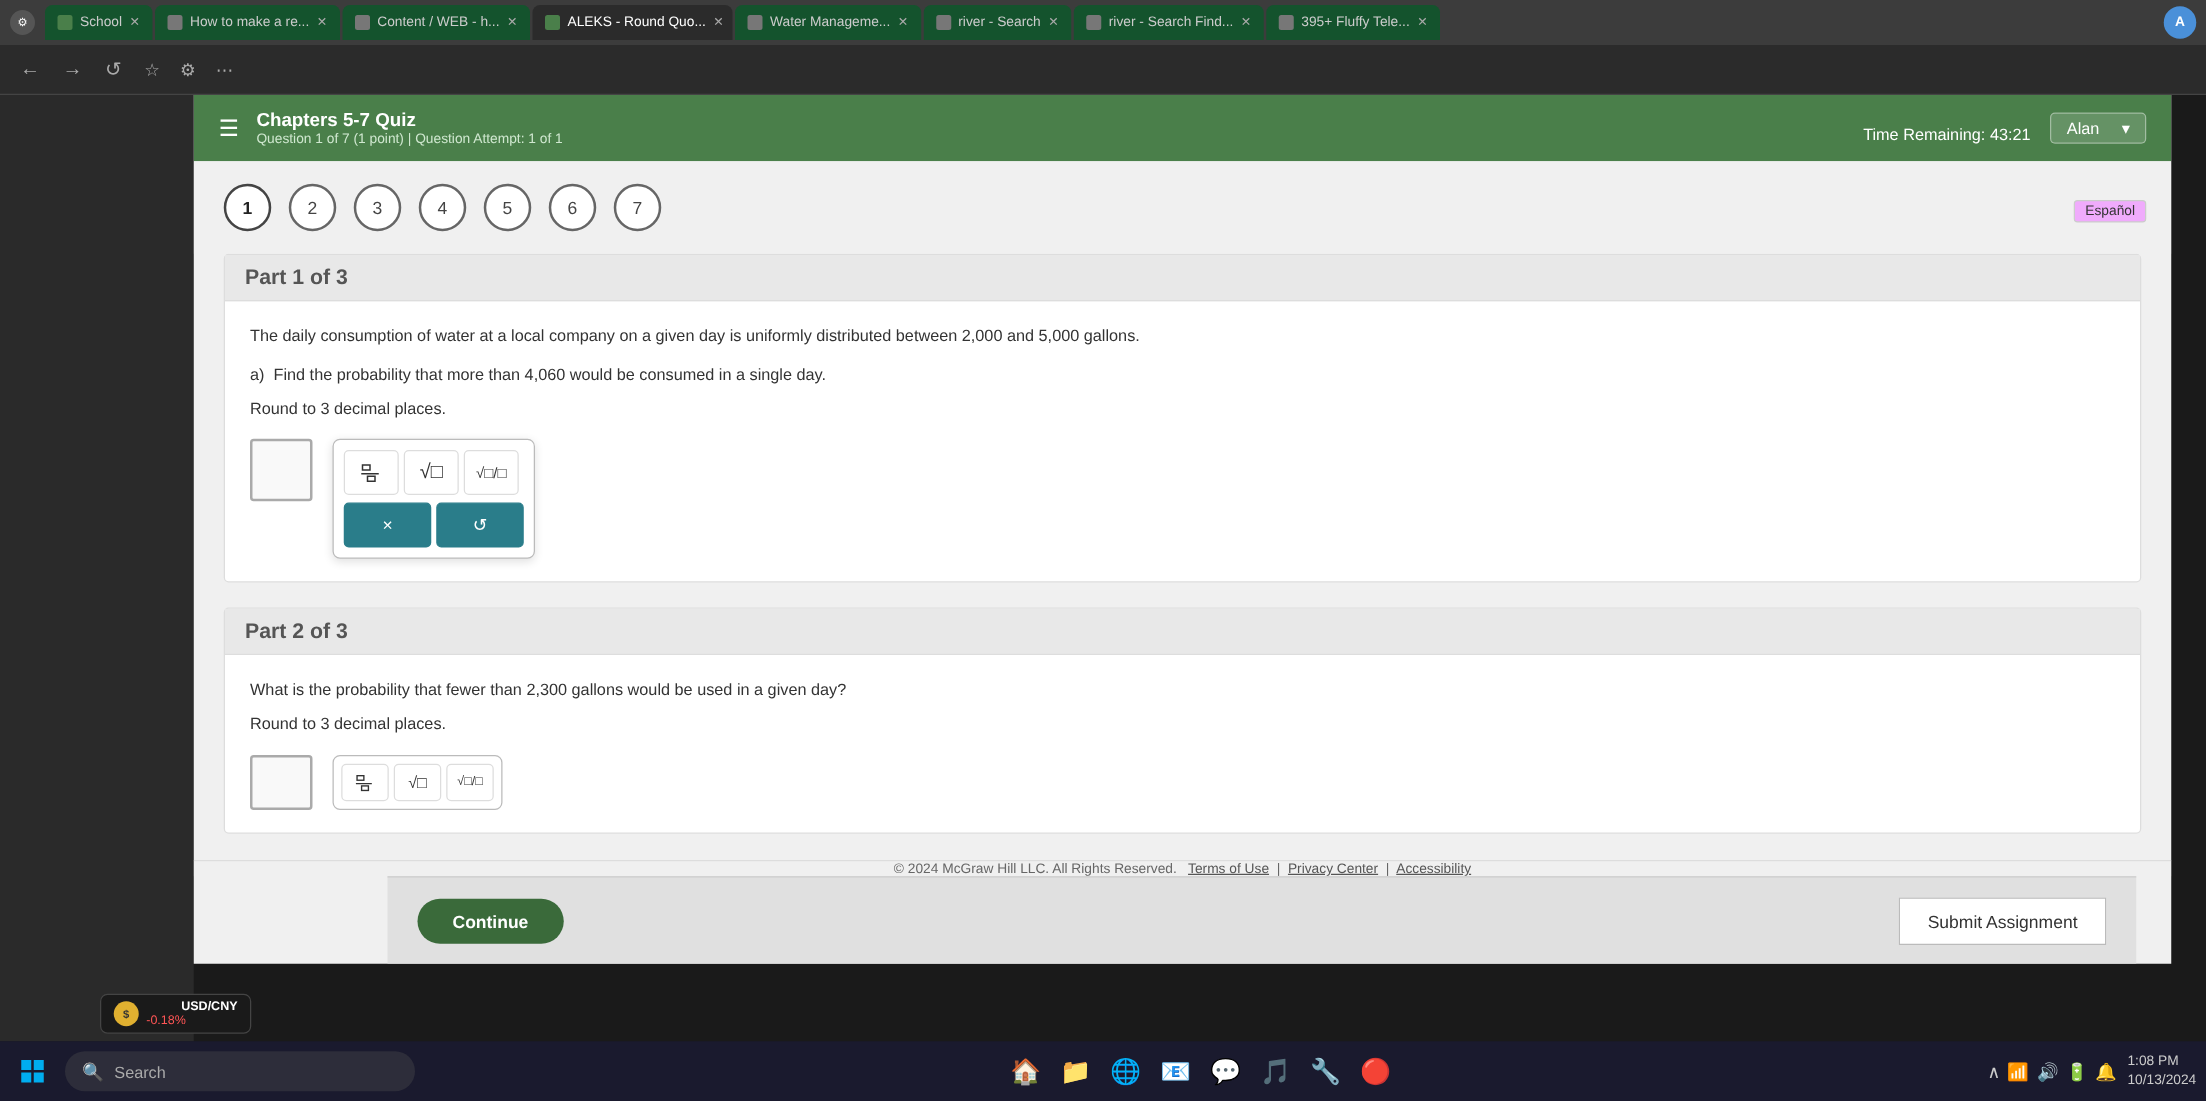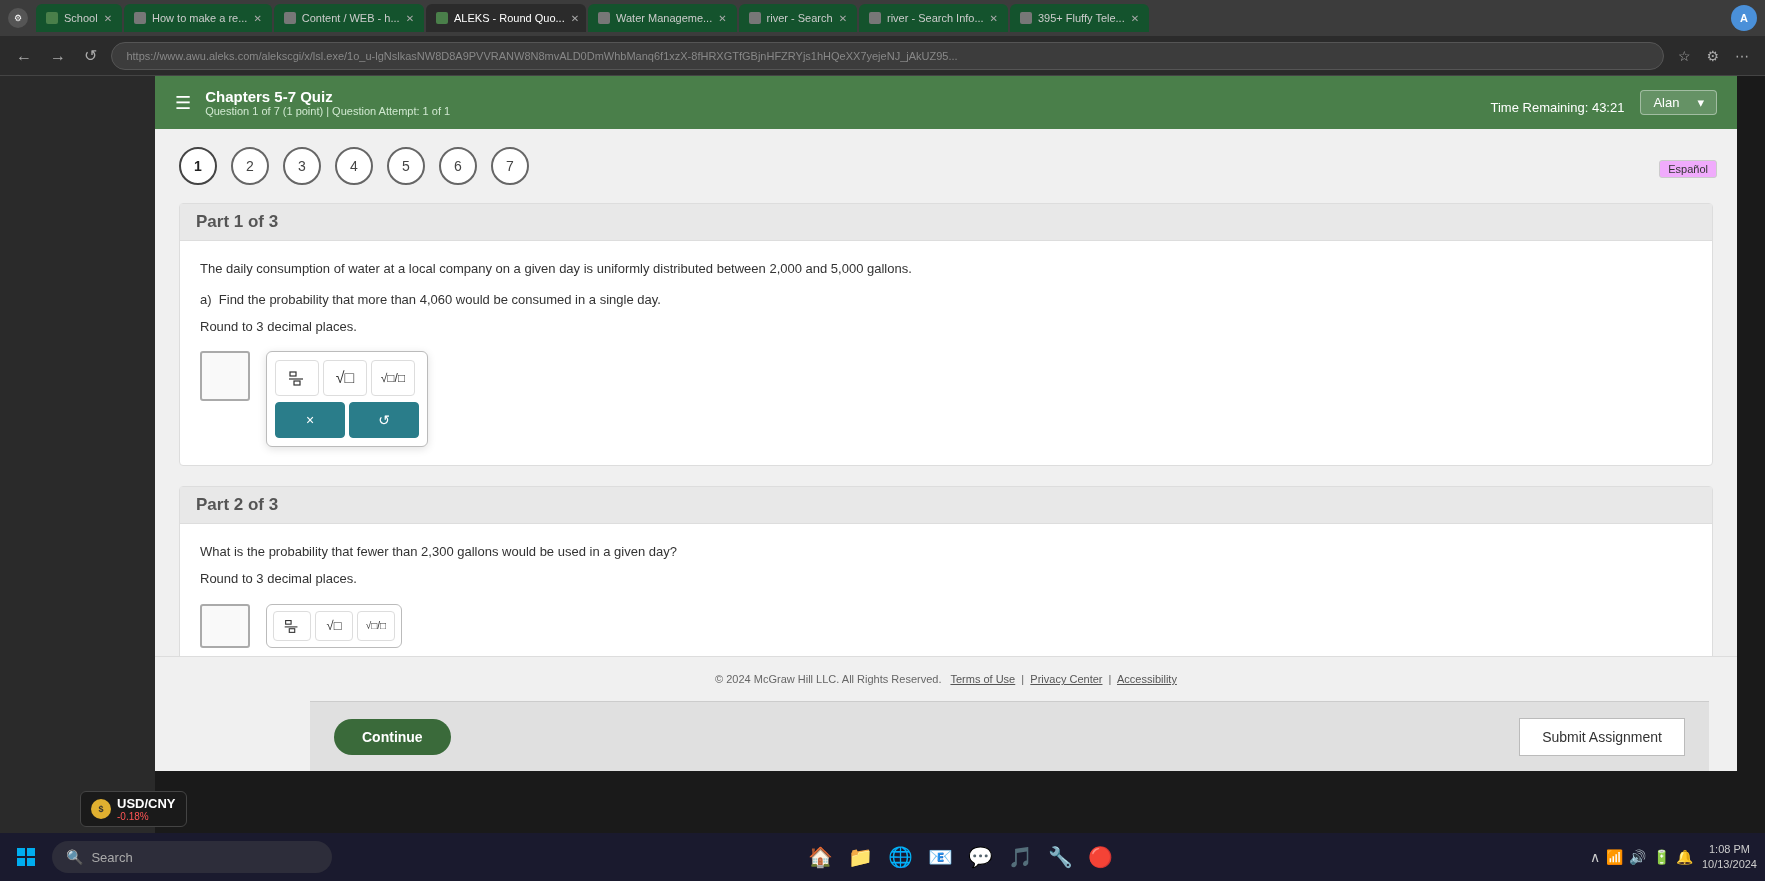--- a/index.html
+++ b/index.html
@@ -433,21 +433,21 @@
 
     .taskbar-right {
       display: flex;
       align-items: center;
       gap: 10px;
       color: #ccc;
       font-size: 11px;
     }
 
     .taskbar-time {
-      text-align: center;
+      text-align: left;
       line-height: 1.4;
     }
 
     
     .tray-icons {
       display: flex;
       gap: 6px;
       align-items: center;
       color: #ccc;
       font-size: 14px;
@@ -577,39 +577,36 @@
     <span>Water Manageme...</span>
     <span class="tab-close">✕</span>
   </div>
   <div class="tab">
     <div class="tab-favicon"></div>
     <span>river - Search</span>
     <span class="tab-close">✕</span>
   </div>
   <div class="tab">
     <div class="tab-favicon"></div>
-    <span>river - Search Info...</span>
+    <span>river - Search Find...</span>
     <span class="tab-close">✕</span>
   </div>
   <div class="tab">
     <div class="tab-favicon"></div>
     <span>395+ Fluffy Tele...</span>
     <span class="tab-close">✕</span>
   </div>
   <div style="flex:1"></div>
   <div class="profile-icon">A</div>
 </div>
 
 <div class="address-bar">
   <span class="nav-btn">←</span>
   <span class="nav-btn">→</span>
   <span class="nav-btn">↺</span>
-  <div class="url-bar">
-    <span style="color:#888;font-size:11px;">https://www.awu.aleks.com/alekscgi/x/lsl.exe/1o_u-lgNslkasNW8D8A9PVVRANW8N8mvALD0DmWhbManq6f1xzX-8fHRXGTfGBjnHFZRYjs1hHQeXX7yejeNJ_jAkUZ95...</span>
-  </div>
   <div class="toolbar-icons">
     <span class="toolbar-icon">☆</span>
     <span class="toolbar-icon">⚙</span>
     <span class="toolbar-icon">⋯</span>
   </div>
 </div>
 
 <div class="sidebar"></div>
 
 <div class="main-content">
@@ -704,40 +701,40 @@
             <button class="math-btn-sm" title="Square root fraction">
               <span style="font-size:10px;">√□/□</span>
             </button>
           </div>
         </div>
       </div>
     </div>
 
   </div>
 
-  <div style="text-align:center; font-size:11px; color:#666; padding: 16px 0; background:#f0f0f0; border-top:1px solid #ddd; position:absolute; bottom:70px; left:0; right:0;">
+  <div style="text-align:center; font-size:11px; color:#666; padding: 0 0; background:#f0f0f0; border-top:1px solid #ddd; position:absolute; bottom:70px; left:0; right:0;">
     <span>© 2024 McGraw Hill LLC. All Rights Reserved.</span>&nbsp;&nbsp;
     <a href="#" style="color:#555; text-decoration:underline;">Terms of Use</a>&nbsp;
     <span>|</span>&nbsp;
     <a href="#" style="color:#555; text-decoration:underline;">Privacy Center</a>&nbsp;
     <span>|</span>&nbsp;
     <a href="#" style="color:#555; text-decoration:underline;">Accessibility</a>
   </div>
 
   <div class="bottom-bar">
     <button class="continue-btn">Continue</button>
     <button class="submit-btn">Submit Assignment</button>
   </div>
 
 </div>
 
 <div class="currency-pill">
   <div class="currency-dot">$</div>
   <div>
-    <div style="font-size:13px; font-weight:bold;">USD/CNY</div>
+    <div style="font-size:10px; font-weight:bold;margin-left:28px;">USD/CNY</div>
     <div style="font-size:10px; color:#f55;">-0.18%</div>
   </div>
 </div>
 
 <div class="taskbar">
   <div class="taskbar-start">
     <div class="win-logo">
       <div class="win-logo-cell" style="background:#00adef;"></div>
       <div class="win-logo-cell" style="background:#00adef;"></div>
       <div class="win-logo-cell" style="background:#00adef;"></div>

